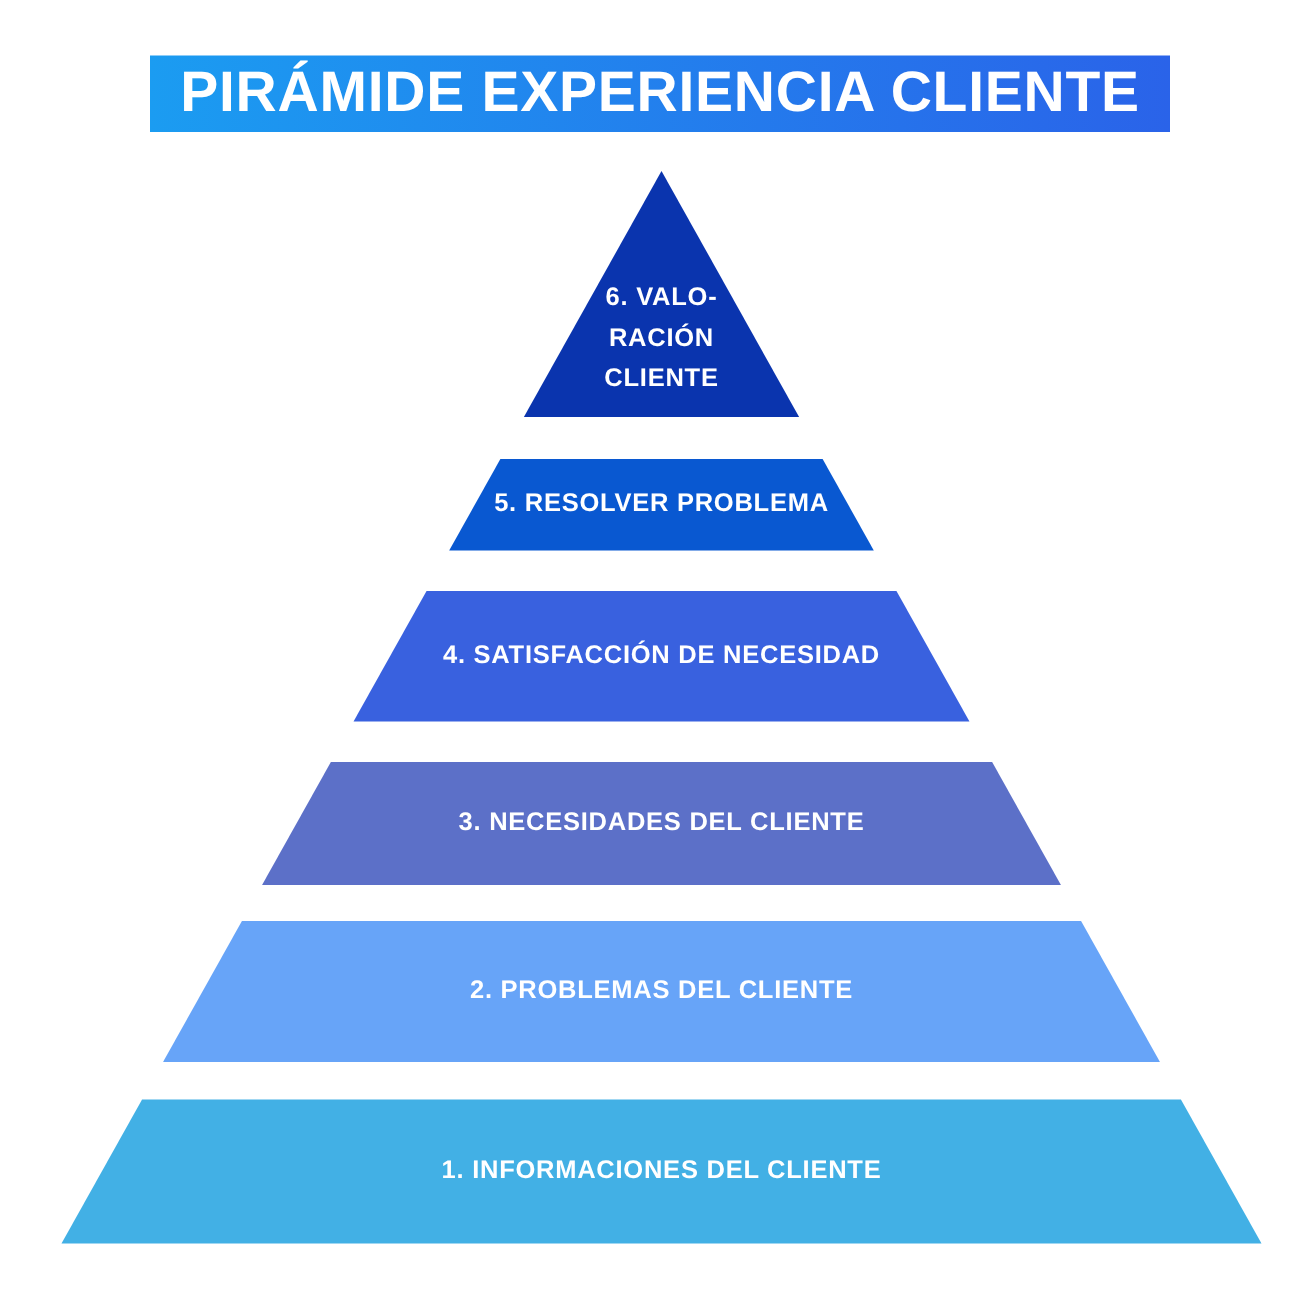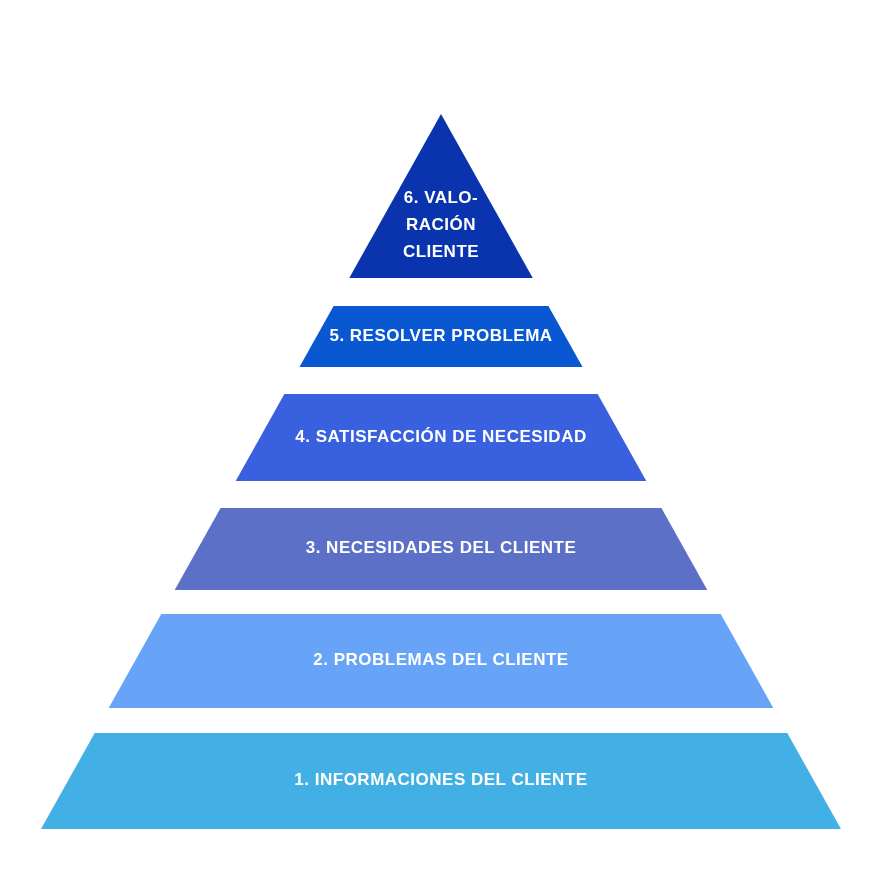--- a/index.html
+++ b/index.html
@@ -63,14 +63,17 @@
       <polygon points="284.35664335664336,394 597.6433566433566,394 646.3146853146853,481 235.6853146853147,481" fill="#3961DF"></polygon>
       <text x="441" y="437.5" class="band-label" fill="#ffffff">4. SATISFACCIÓN DE NECESIDAD</text>
       <polygon points="220.58041958041957,508 661.4195804195804,508 707.2937062937062,590 174.7062937062937,590" fill="#5C70C8"></polygon>
       <text x="441" y="549" class="band-label" fill="#ffffff">3. NECESIDADES DEL CLIENTE</text>
       <polygon points="161.27972027972027,614 720.7202797202797,614 773.3076923076924,708 108.69230769230768,708" fill="#67A4F8"></polygon>
       <text x="441" y="661" class="band-label" fill="#ffffff">2. PROBLEMAS DEL CLIENTE</text>
       <polygon points="94.7062937062937,733 787.2937062937062,733 841,829 41,829" fill="#42B0E5"></polygon>
       <text x="441" y="781" class="band-label" fill="#ffffff">1. INFORMACIONES DEL CLIENTE</text>
     </svg>
 
+  <div class="title-bar" style="background: linear-gradient(90deg, rgb(27, 156, 241), rgb(42, 99, 233));">
+    <h1 style="color: rgb(255, 255, 255);">PIRÁMIDE EXPERIENCIA CLIENTE</h1>
+  </div>
 
 </div>
 
 </body></html>

